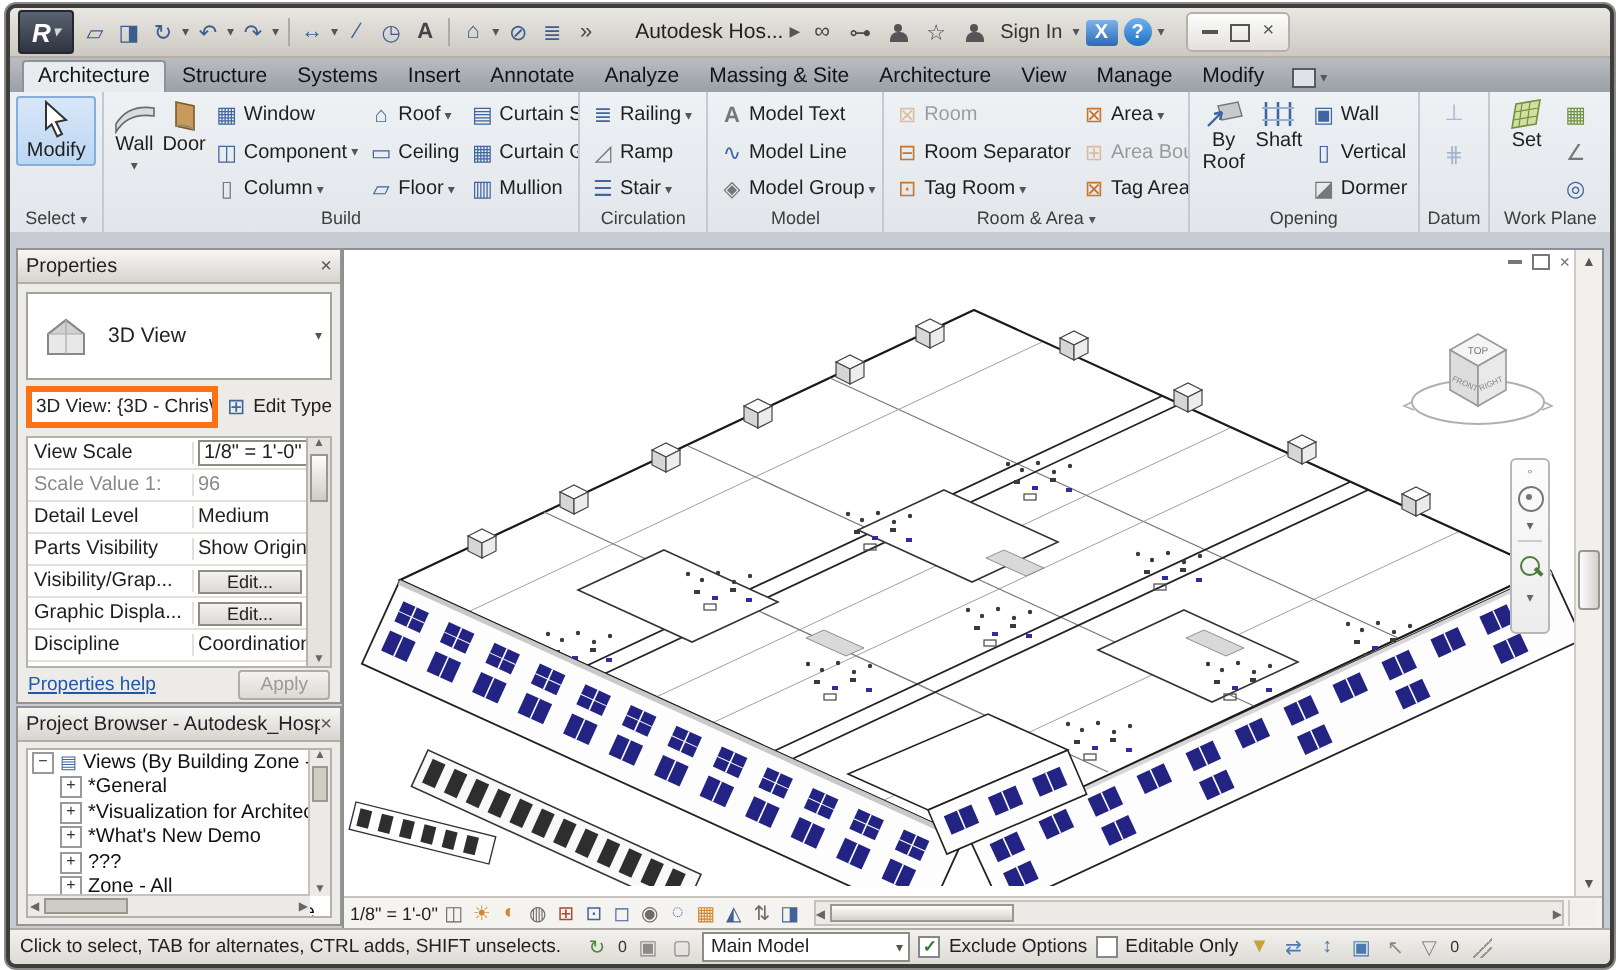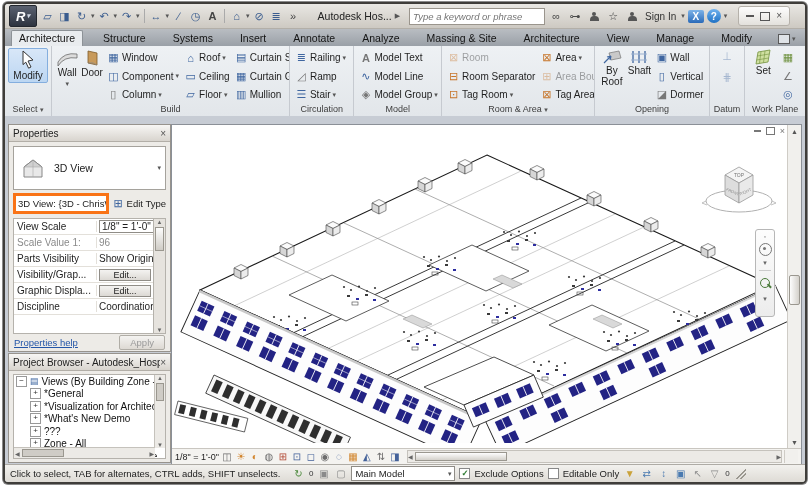--- a/index.html
+++ b/index.html
@@ -23,21 +23,21 @@
   .person:after{content:"";position:absolute;left:0;top:4.5px;width:9px;height:4.5px;border-radius:4px 4px 0 0;background:#555;}
   .signin{font-size:10px;color:#333;margin:0 2px;}
   .xchg{width:16px;height:13px;background:linear-gradient(#7db3e8,#2a6ab8);border-radius:2px;color:#fff;font-weight:bold;font-size:10px;display:flex;align-items:center;justify-content:center;}
   .helpq{width:14px;height:14px;border-radius:50%;background:linear-gradient(#6fb2ef,#1f71c4);color:#fff;font-size:10px;font-weight:bold;display:flex;align-items:center;justify-content:center;}
   .winbtns{display:flex;align-items:center;gap:6px;margin-left:8px;background:linear-gradient(#fdfdfd,#e3e1dc);border:1px solid #b5b1aa;border-radius:3px;padding:1px 7px;height:16px;}
   .wb{font-size:10px;color:#555;line-height:10px;}
   .wb.min{width:8px;height:2px;background:#555;}
   .wb.res{width:8px;height:7px;border:1.4px solid #555;}
 
   
-  .tabrow{height:17px;background:linear-gradient(#b9bdc2,#9aa0a7);display:flex;align-items:flex-end;padding:0 6px;gap:13px;}
+  .tabrow{height:17px;background:linear-gradient(#b9bdc2,#9aa0a7);display:flex;align-items:flex-end;padding:0 6px;gap:1px;}
   .tab{font-size:10.5px;color:#141414;padding:1px 7px 2px;white-space:nowrap;}
   .tab.active{background:#e9ecef;border:1px solid #8d9297;border-bottom:none;border-radius:2px 2px 0 0;}
   .ribopt{display:flex;align-items:center;gap:2px;margin:0 0 2px 6px;}
   .ribopt .sq{width:10px;height:8px;border:1px solid #5a5a5a;background:#dfe3e7;}
 
   
   .ribbon{height:70px;background:linear-gradient(#eef1f4,#e2e6ea);border-bottom:1px solid #9aa0a7;display:flex;align-items:stretch;overflow:hidden;}
   .panel{display:flex;flex-direction:column;border-right:1px solid #c6cad0;overflow:hidden;}
   .p-body{flex:1;display:flex;align-items:flex-start;gap:1px;padding:2px 3px 0;}
   .p-label{font-size:9px;color:#3d3d3d;text-align:center;padding:0 2px 2px;white-space:nowrap;}
@@ -151,21 +151,20 @@
       <span class="qi dk" style="font-weight:bold">A</span>
       <span class="qsep"></span>
       <span class="qi">⌂</span>
         <span class="dd8">▾</span>
       <span class="qi">⊘</span>
       <span class="qi">≣</span>
       <span class="qi dk">»</span>
     </div>
     <span class="tb-title">Autodesk Hos...</span>
     <span class="dd8">▶</span>
-    <input class="tb-search" placeholder="Type a keyword or phrase" style="">
     <span class="tbi">∞</span>
     <span class="tbi">⊶</span>
     <span class="tbi">
         <span class="person"></span>
       </span>
     <span class="tbi">☆</span>
     <span class="tbi">
         <span class="person"></span>
       </span>
     <span class="signin">Sign In</span>
@@ -458,20 +457,24 @@
         <div class="ptable">
           <div class="prow">
               <span class="plab">View Scale</span>
               <span class="pval box">
                 <span>1/8" = 1'-0"</span>
               </span>
             </div>
           <div class="prow">
               <span class="plab gy">Scale Value    1:</span>
               <span class="pval gy">96</span>
+            </div>
+          <div class="prow">
+              <span class="plab">Detail Level</span>
+              <span class="pval">Medium</span>
             </div>
           <div class="prow">
               <span class="plab">Parts Visibility</span>
               <span class="pval">Show Original</span>
             </div>
           <div class="prow">
               <span class="plab">Visibility/Grap...</span>
               <span class="pval">
                 <button class="ebtn">Edit...</button>
               </span>

